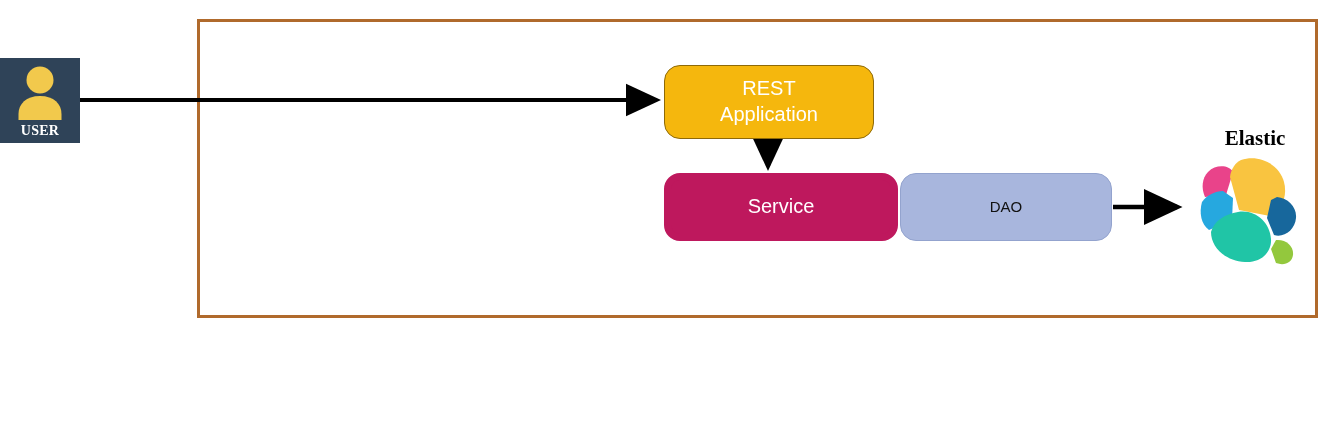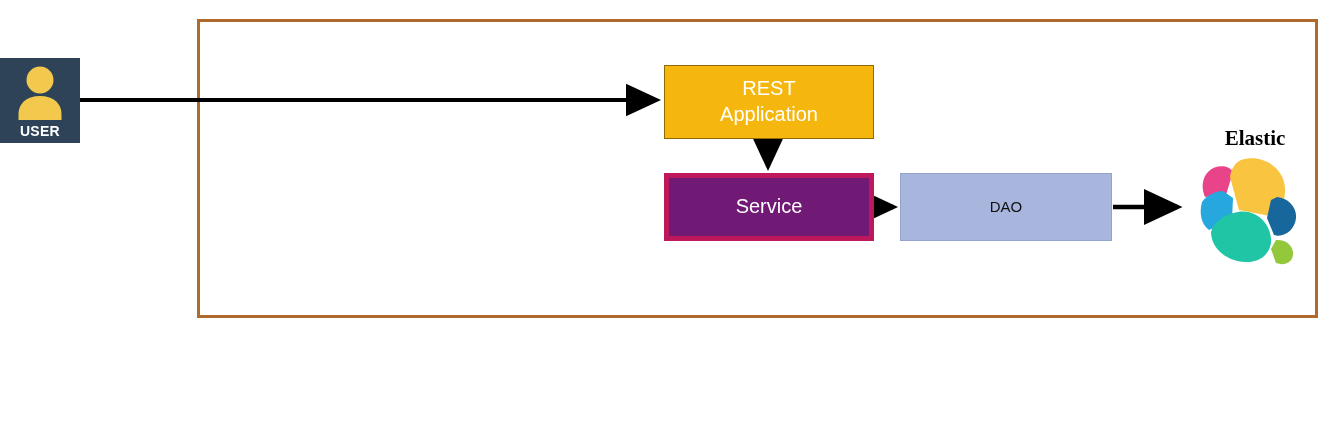--- a/index.html
+++ b/index.html
@@ -68,53 +68,54 @@
   }
   .user-label {
     position: absolute;
     left: 0;
     bottom: 4px;
     width: 80px;
     text-align: center;
     font-size: 14px;
     font-weight: bold;
     color: #ffffff;
-    font-family: Liberation Sans, sans-serif;
+    font-family: Liberation Serif, serif;
     letter-spacing: 0.3px;
   }
 
   
   .node-box {
     position: absolute;
     box-sizing: border-box;
     display: flex;
     align-items: center;
     justify-content: center;
     text-align: center;
     line-height: 1.28;
+    border-radius: 16px;
   }
 
   .rest-box {
     left: 664px;
     top: 65px;
     width: 210px;
     height: 74px;
     background: #F5B70D;
     border: 1px solid #8E6A08;
     color: #ffffff;
     font-size: 20px;
   }
 
   .service-box {
     left: 664px;
     top: 173px;
-    width: 210px;
+    width: 234px;
     height: 68px;
-    background: #701a75;
-    border: 5px solid #be185d;
+    background: #be185d;
+    border: 7px solid #be185d;
     color: #ffffff;
     font-size: 20px;
   }
 
   .dao-box {
     left: 900px;
     top: 173px;
     width: 212px;
     height: 68px;
     background: #A8B6DD;

